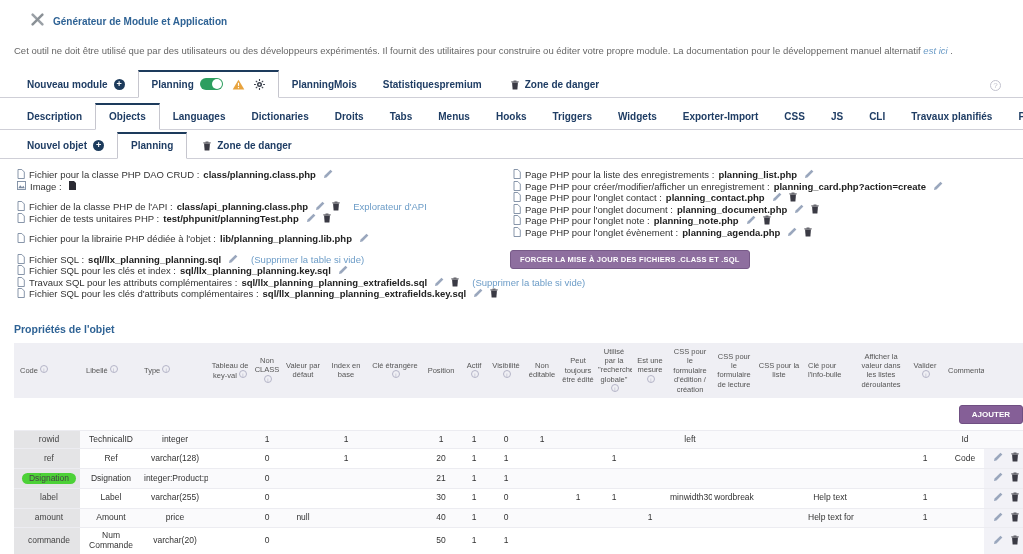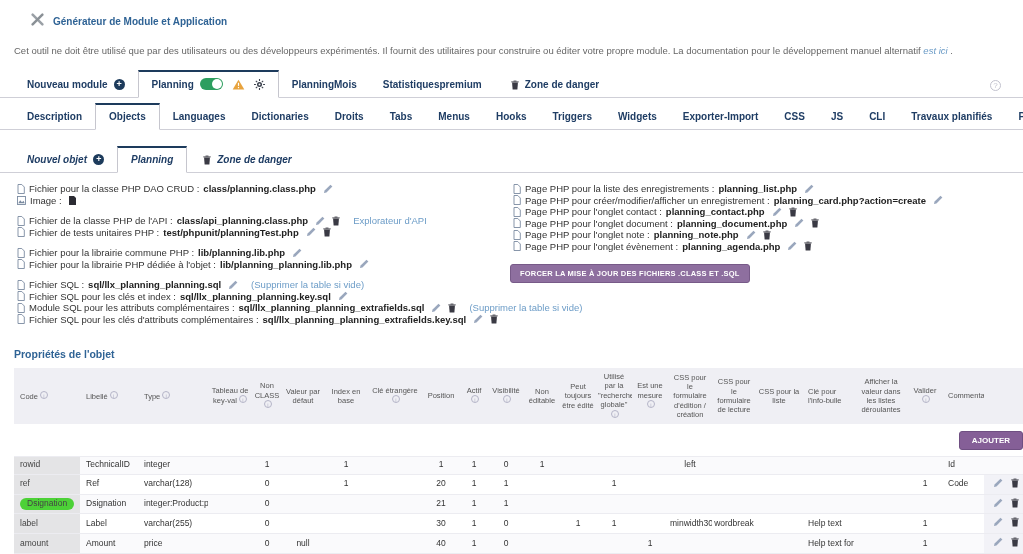--- a/index.html
+++ b/index.html
@@ -10,40 +10,40 @@
   
   .hdr { display:flex; align-items:center; gap:8px; padding:12px 0 0 30px; }
   .hdr h1 { font-size:10px; font-weight:bold; color:#2f6395; }
   .intro { padding:14px 14px 0 14px; font-size:9.5px; color:#666; }
   .intro a { color:#6c9cc7; text-decoration:none;font-style:italic; }
 
   
   .tabbar { display:flex; align-items:flex-end; border-bottom:1px solid #cfcfd7; padding:0 0 0 14px; position:relative; }
   .tabbar.mod { margin-top:14px; }
   .tabbar.nav { margin-top:5px;align-items:flex-end; }
-  .tabbar.obj { margin-top:16px;font-style:italic; }
+  .tabbar.obj { margin-top:2px; }
   .tab { display:flex; align-items:center; gap:6px; padding:6px 13px 7px 13px;
     font-size:10px; font-weight:bold; color:#1f3d64; cursor:pointer; white-space:nowrap; }
   .tab.active { background:#fff; border:1px solid #c6c6ce; border-bottom:1px solid #fff;
     border-top:2px solid #1d3b5c; margin-bottom:-1px; }
   .plus { display:inline-block; width:11px; height:11px; border-radius:50%; background:#1d3b5c;
     color:#fff; font-size:9px; line-height:11px; text-align:center; font-weight:bold; }
   .plus::before { content:"+"; }
   .toggle { display:inline-block; width:23px; height:12px; border-radius:6px; background:#2d9e5f; position:relative; }
   .toggle .knob { position:absolute; right:1px; top:1px; width:10px; height:10px; border-radius:50%; background:#fff; }
   .help-circ { position:absolute; right:22px; bottom:6px; width:11px; height:11px; border:1px solid #c2c2ce;
     border-radius:50%; color:#c2c2ce; font-size:8px; line-height:10px; text-align:center; }
   .help-circ::before { content:"?"; }
 
   
   .files { display:flex; gap:16px; padding:10px 14px 0 14px; }
   .fcol { width:480px; }
   .fcol.rightcol { flex:1; }
   .fgroup { margin-bottom:9px; }
-  .fline { display:flex; align-items:center; gap:4px; font-size:9.5px; line-height:11.5px; color:#333; white-space:nowrap; }
+  .fline { display:flex; align-items:flex-start; gap:4px; font-size:9.5px; line-height:11.5px; color:#333; white-space:nowrap; }
   .fline .fname { font-weight:bold; color:#222; }
   .fline .xlink { color:#6c9cc7; margin-left:9px; text-decoration:none; }
   .iconbtn { display:inline-flex; align-items:center; margin-left:3px; cursor:pointer; }
   .force-btn { margin-top:12px; background:#8e6f9f; color:#fff; border:1px solid #775a88; border-radius:3px;
     font-size:7.5px; font-weight:bold; padding:4px 9px; letter-spacing:.2px; cursor:pointer;
     font-family:"Liberation Sans",sans-serif; }
 
   
   .sect-title { font-size:10.5px; font-weight:bold; color:#2f6395; padding:14px 0 8px 14px; }
   table { border-collapse:collapse; table-layout:fixed; margin-left:14px; width:1009px; }
@@ -51,21 +51,21 @@
     padding:4px 2px; vertical-align:middle; text-align:center; height:48px; overflow:hidden; }
   thead th.al { text-align:left; padding-left:6px; }
   .info-i { display:inline-block; width:8px; height:8px; border:1px solid #b5b5c8; border-radius:50%;
     color:#b5b5c8; font-size:6px; line-height:8px; text-align:center; margin-left:2px; vertical-align:1px; }
   .info-i::before { content:"i"; }
   tr.add-row td { padding:5px 4px 6px 4px; text-align:right; background:#fff; }
   .add-btn { background:#855f97; color:#fff; border:1px solid #6f4f82; border-radius:3px;
     font-size:8px; font-weight:bold; padding:4px 12px; cursor:pointer; font-family:"Liberation Sans",sans-serif; }
   tbody td { font-size:8.5px; padding:3px 2px; text-align:center; border-top:1px solid #ececf1;
     overflow:hidden; white-space:nowrap; color:#333; line-height:1.15; }
-  tbody td.al { text-align:left; padding-left:6px; }
+  tbody td.al { text-align:center; padding-left:6px; }
   tbody tr:nth-child(odd) td { background:#fafafc; }
   tbody tr:nth-child(even) td { background:#fff; }
   tbody td.codecell { background:#e4e4e6 !important; color:#444; }
   tbody td.act { background:#f2f2f7 !important; }
   tbody td.act .iconbtn { margin:0 4px; }
   .hl-green { background:#4cd137; border-radius:8px; padding:1px 7px; display:inline-block; }
   td.wrap2 { white-space:normal; }
 </style>
 </head>
 <body>
@@ -276,34 +276,20 @@
             </span>
           </div>
         </div>
         <div class="fgroup">
           <div class="fline">
             <span class="iconbtn">
               <svg width="8" height="10" viewBox="0 0 8 10">
                 <path d="M1 .5h3.8L7.3 3v6.5H1z" fill="#fff" stroke="#7a8aa0" stroke-width=".9"></path>
               </svg>
             </span>
-            <span>Fichier pour la librairie commune PHP : </span>
-            <span class="fname">lib/planning.lib.php</span>
-            <span class="iconbtn">
-              <svg width="10" height="10" viewBox="0 0 16 16">
-                <path d="M12 1l3 3-9.5 9.5-4 1 1-4z" fill="#9aa7bd"></path>
-              </svg>
-            </span>
-          </div>
-          <div class="fline">
-            <span class="iconbtn">
-              <svg width="8" height="10" viewBox="0 0 8 10">
-                <path d="M1 .5h3.8L7.3 3v6.5H1z" fill="#fff" stroke="#7a8aa0" stroke-width=".9"></path>
-              </svg>
-            </span>
             <span>Fichier pour la librairie PHP dédiée à l'objet : </span>
             <span class="fname">lib/planning_planning.lib.php</span>
             <span class="iconbtn">
               <svg width="10" height="10" viewBox="0 0 16 16">
                 <path d="M12 1l3 3-9.5 9.5-4 1 1-4z" fill="#9aa7bd"></path>
               </svg>
             </span>
           </div>
         </div>
         <div class="fgroup">
@@ -335,21 +321,21 @@
                 <path d="M12 1l3 3-9.5 9.5-4 1 1-4z" fill="#9aa7bd"></path>
               </svg>
             </span>
           </div>
           <div class="fline">
             <span class="iconbtn">
               <svg width="8" height="10" viewBox="0 0 8 10">
                 <path d="M1 .5h3.8L7.3 3v6.5H1z" fill="#fff" stroke="#7a8aa0" stroke-width=".9"></path>
               </svg>
             </span>
-            <span>Module SQL pour les attributs complémentaires : </span>
+            <span>Travaux SQL pour les attributs complémentaires : </span>
             <span class="fname">sql/llx_planning_planning_extrafields.sql</span>
             <span class="iconbtn">
               <svg width="10" height="10" viewBox="0 0 16 16">
                 <path d="M12 1l3 3-9.5 9.5-4 1 1-4z" fill="#9aa7bd"></path>
               </svg>
             </span>
             <span class="iconbtn">
               <svg width="8" height="10" viewBox="0 0 12 14">
                 <path d="M1.6 3.4h8.8l-.8 10.2H2.4z" fill="#3a3a44"></path>
                 <rect x=".4" y="1.7" width="11.2" height="1.3" fill="#3a3a44"></rect>

